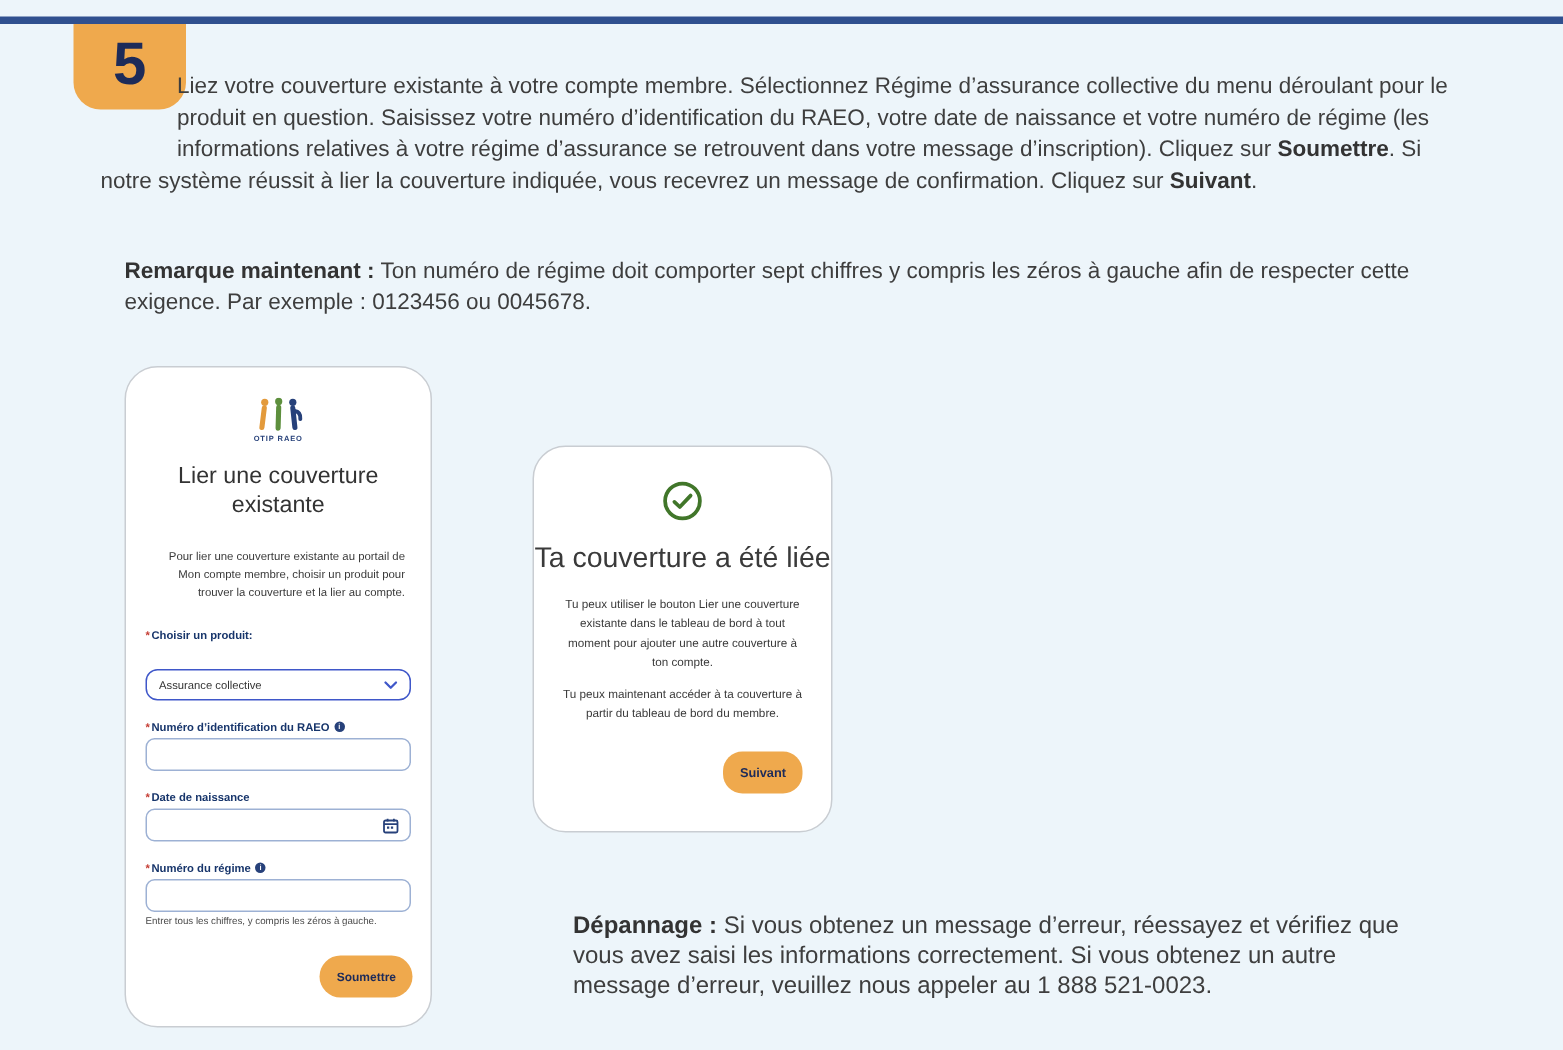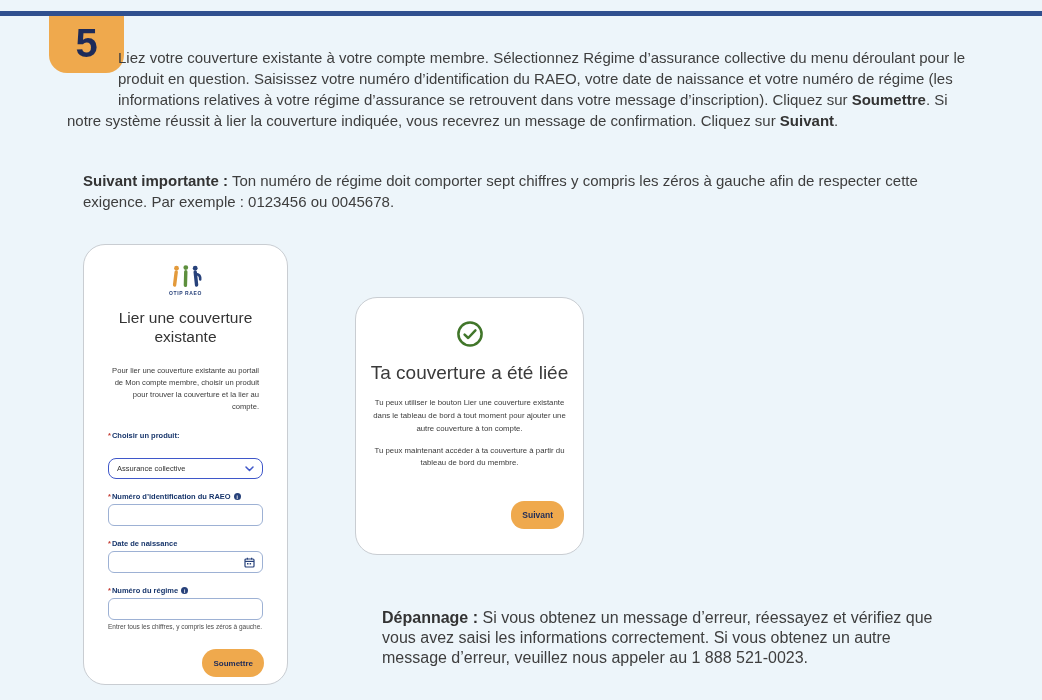--- a/index.html
+++ b/index.html
@@ -34,21 +34,21 @@
     position:absolute; left:83px; top:170px; width:890px;
     font-size:15px; line-height:21px;
   }
   b { font-weight:bold; color:#333; }
   .card {
     position:absolute; background:#fff;
     border:1px solid #c9cdd2; border-radius:22px;
   }
   .card-link {
     left:83px; top:244px; width:205px; height:441px;
-    padding:20px 24px 0; display:flex; flex-direction:column; align-items:center;
+    padding:20px 13px 0; display:flex; flex-direction:column; align-items:center;
   }
   .logo { display:flex; flex-direction:column; align-items:center; }
   .logo-caption {
     font-size:5px; font-weight:bold; letter-spacing:0.6px;
     color:#27417a; margin-top:2px;
   }
   .link-title {
     margin-top:12px; font-size:15.5px; line-height:1.25; color:#333;
     text-align:center; font-weight:normal;
   }
@@ -84,21 +84,21 @@
   .btn {
     background:var(--accent,#f2a74b); color:var(--navy,#1d2b59);
     font-weight:bold; border:none; cursor:pointer;
     font-family:"Liberation Sans", sans-serif;
   }
   .submit-btn {
     align-self:flex-end; margin-top:10px; margin-right:-1px;
     font-size:8px; padding:0 11px; height:28px; border-radius:14px;
   }
   .card-success {
-    left:355px; top:297px; width:229px; height:258px;
+    left:355px; top:297px; width:200px; height:258px;
     padding:22px 17px 0; display:flex; flex-direction:column; align-items:center;
   }
   .success-title {
     margin-top:14px; font-size:19px; color:#3a3a3a; font-weight:normal;
     text-align:center; white-space:nowrap;
   }
   .success-msg {
     margin-top:13px; font-size:7.8px; line-height:1.65; color:#3a3a3a;
     text-align:center;
   }
@@ -125,21 +125,21 @@
 <div class="intro">
   <span class="wrap-spacer"></span>
   <span>Liez votre couverture existante à votre compte membre. Sélectionnez Régime d’assurance collective</span>
   <span>du menu déroulant pour le produit en question. Saisissez votre numéro d’identification du RAEO,</span>
   <span>votre date de naissance et votre numéro de régime (les informations relatives à votre régime d’assurance</span>
   <span>se retrouvent dans votre message d’inscription). Cliquez sur </span><b>Soumettre</b><span>. Si notre système réussit à lier la</span>
   <span>couverture indiquée, vous recevrez un message de confirmation. Cliquez sur </span><b>Suivant</b><span>.</span>
 </div>
 
 <div class="note">
-  <b>Suivant importante :</b><span> Ton numéro de régime doit comporter sept chiffres y compris les zéros à gauche afin de respecter cette exigence. Par exemple : 0123456 ou 0045678.</span>
+  <b>Remarque maintenant :</b><span> Ton numéro de régime doit comporter sept chiffres y compris les zéros à gauche afin de respecter cette exigence. Par exemple : 0123456 ou 0045678.</span>
 </div>
 
 <div class="card card-link">
   <div class="logo">
     <svg width="40" height="23" viewBox="0 0 40 23">
       <circle cx="10.5" cy="3.2" r="2.4" fill="#e39a3b"></circle>
       <path d="M10.2 7 L8.6 20" stroke="#e39a3b" stroke-width="3.4" stroke-linecap="round" fill="none"></path>
       <path d="M19.8 2.6 m-2.4 0 a2.4 2.4 0 1 0 4.8 0 a2.4 2.4 0 1 0 -4.8 0" fill="#5d8f3d"></path>
       <path d="M19.8 6.6 L19.4 20.4" stroke="#5d8f3d" stroke-width="3.4" stroke-linecap="round" fill="none"></path>
       <circle cx="29.2" cy="3.2" r="2.4" fill="#27417a"></circle>

